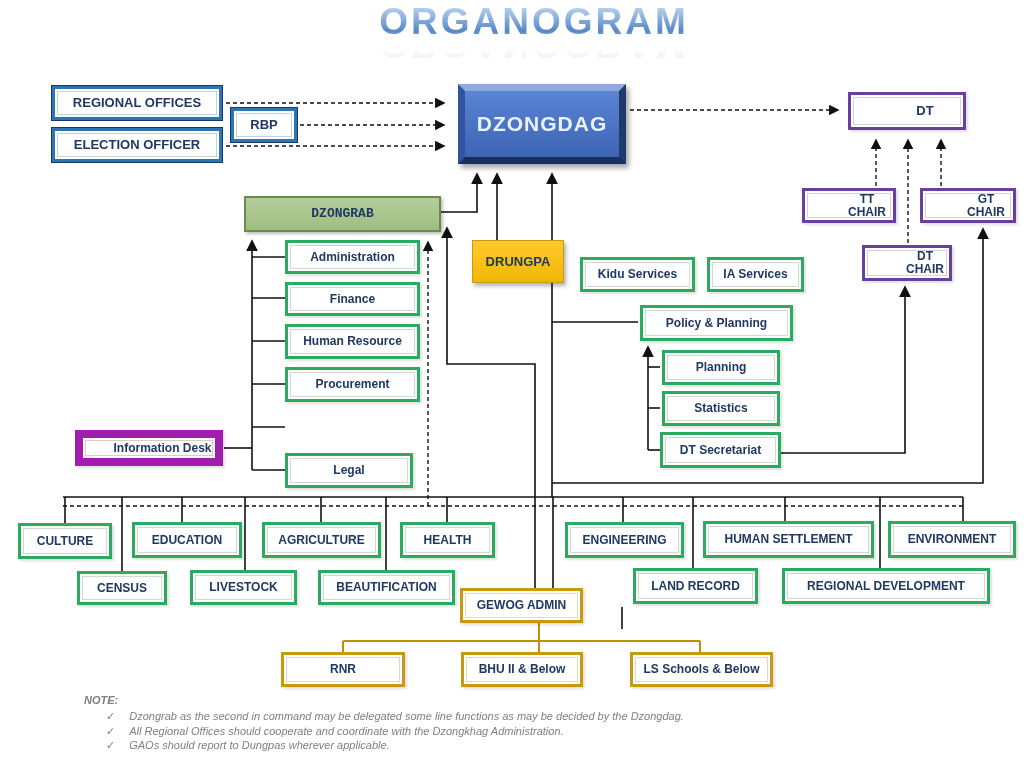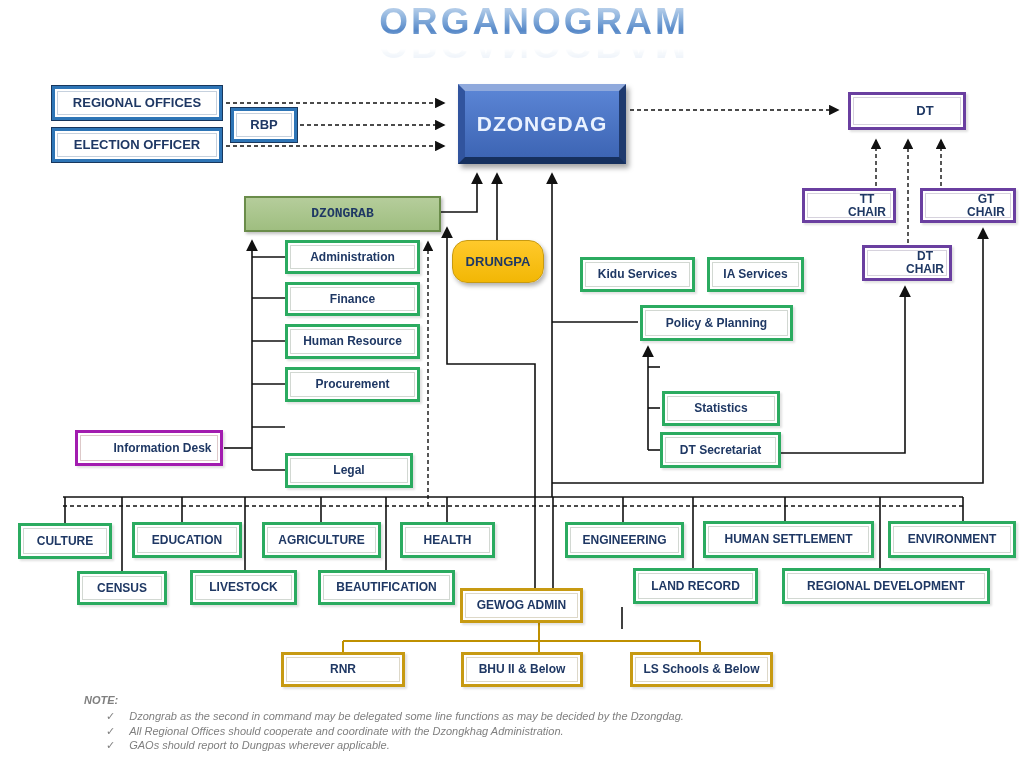--- a/index.html
+++ b/index.html
@@ -13,28 +13,28 @@
   .title-reflect{display:block;margin:0 auto;transform:scaleY(-1);opacity:.38;height:22px;overflow:hidden;
          -webkit-mask-image:linear-gradient(0deg,transparent 30%,rgba(0,0,0,.9) 100%);
          mask-image:linear-gradient(0deg,transparent 30%,rgba(0,0,0,.9) 100%);}
   .box{position:absolute;box-sizing:border-box;display:flex;align-items:center;justify-content:center;
        background:#fff;color:#1F3864;font-weight:bold;font-size:12px;text-align:center;z-index:2;
        box-shadow:inset 0 0 0 2px #fff,inset 0 0 0 3px #d3d7dd;line-height:1.05;}
   .b-blue{border:3px solid #2E75B6;box-shadow:0 0 0 1px #17375E,inset 0 0 0 2px #fff,inset 0 0 0 3px #c6d1de;}
   .b-green{border:3px solid #2BAB60;box-shadow:inset 0 0 0 2px #fff,inset 0 0 0 3px #d2d8d2,2px 2px 2px rgba(0,0,0,.12);}
   .b-purple{border:3px solid #6A3FA0;box-shadow:inset 0 0 0 2px #fff,inset 0 0 0 3px #d6d2dd,2px 2px 2px rgba(0,0,0,.12);padding-left:36px;}
   .b-gold{border:3px solid #C79A12;box-shadow:inset 0 0 0 2px #fff,inset 0 0 0 3px #ddd8c8,2px 2px 2px rgba(0,0,0,.12);}
-  .b-red{border:3px solid #a21caf;box-shadow:inset 0 0 0 2px #fff,inset 0 0 0 3px #ddc9c9,2px 2px 2px rgba(0,0,0,.12);padding-left:27px;}
+  .b-red{border:8px solid #a21caf;box-shadow:inset 0 0 0 2px #fff,inset 0 0 0 3px #ddc9c9,2px 2px 2px rgba(0,0,0,.12);padding-left:27px;}
   .dzongdag{background:linear-gradient(180deg,#5a84d4,#3d65b4);border:7px solid;
             border-color:#8FA9DC #1F3A6E #16305E #31549E;color:#EAF2FF;font-size:21px;letter-spacing:1px;
             box-shadow:3px 4px 5px rgba(0,0,0,.35);}
   .dzongrab{background:linear-gradient(180deg,#B5CD9B,#9FBE80);border:2px solid #6A8C4A;font-size:13px;
             box-shadow:2px 2px 3px rgba(0,0,0,.25);font-family:Liberation Mono, monospace;}
-  .drungpa{background:linear-gradient(180deg,#FFC92B,#F2B705);border:1px solid #C79A12;border-radius:15px;
-           font-size:13px;box-shadow:2px 3px 4px rgba(0,0,0,.3);}
+  .drungpa{background:linear-gradient(180deg,#FFC92B,#F2B705);border:1px solid #C79A12;border-radius:0;
+           font-size:13px;box-shadow:2px 3px 4px rgba(0,0,0,.3);margin-left:20px;}
   .note{position:absolute;left:84px;top:694px;z-index:2;color:#7F7F7F;font-style:italic;font-size:11px;}
   .note .nh{font-weight:bold;margin-bottom:3px;}
   .note .ni{display:flex;gap:14px;margin-left:22px;line-height:14.5px;}
   .note .chk{font-style:normal;}
 </style>
 </head>
 <body>
 
 <div class="stage">
 
@@ -116,20 +116,21 @@
   <div class="box b-purple" style="left:920px;top:188px;width:96px;height:35px">GT CHAIR</div>
   <div class="box b-purple" style="left:862px;top:245px;width:90px;height:36px">DT CHAIR</div>
 
   <div class="box dzongrab" style="left:244px;top:196px;width:197px;height:36px">DZONGRAB</div>
   <div class="box drungpa" style="left:452px;top:240px;width:92px;height:43px">DRUNGPA</div>
 
   <div class="box b-green" style="left:580px;top:257px;width:115px;height:35px">Kidu Services</div>
   <div class="box b-green" style="left:707px;top:257px;width:97px;height:35px">IA Services</div>
 
   <div class="box b-green" style="left:640px;top:305px;width:153px;height:36px">Policy &amp; Planning</div>
+  <div class="box b-green" style="left:662px;top:350px;width:118px;height:35px">Planning</div>
   <div class="box b-green" style="left:662px;top:391px;width:118px;height:35px">Statistics</div>
   <div class="box b-green" style="left:660px;top:432px;width:121px;height:36px">DT Secretariat</div>
 
   <div class="box b-green" style="left:285px;top:240px;width:135px;height:34px">Administration</div>
   <div class="box b-green" style="left:285px;top:282px;width:135px;height:34px">Finance</div>
   <div class="box b-green" style="left:285px;top:324px;width:135px;height:35px">Human Resource</div>
   <div class="box b-green" style="left:285px;top:367px;width:135px;height:35px">Procurement</div>
   <div class="box b-green" style="left:285px;top:453px;width:128px;height:35px">Legal</div>
   <div class="box b-red" style="left:75px;top:430px;width:148px;height:36px">Information Desk</div>
 

